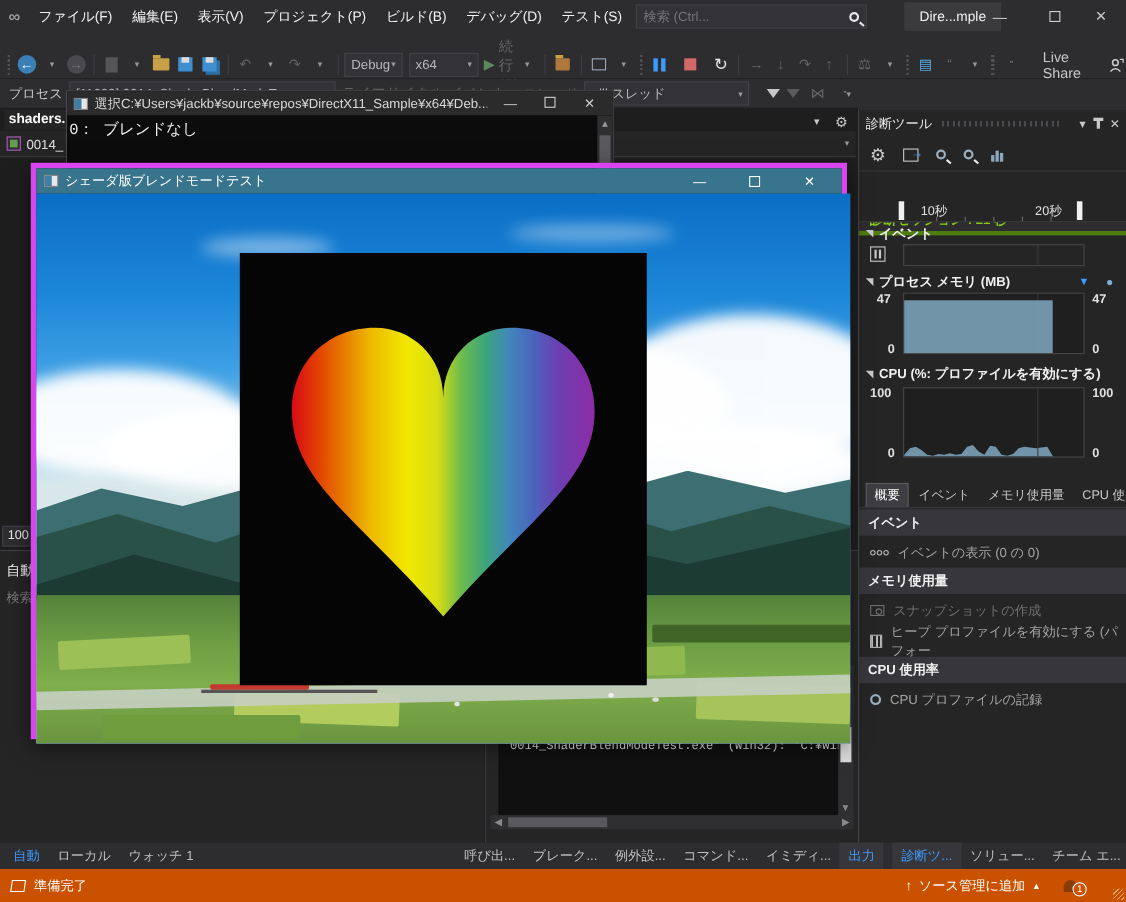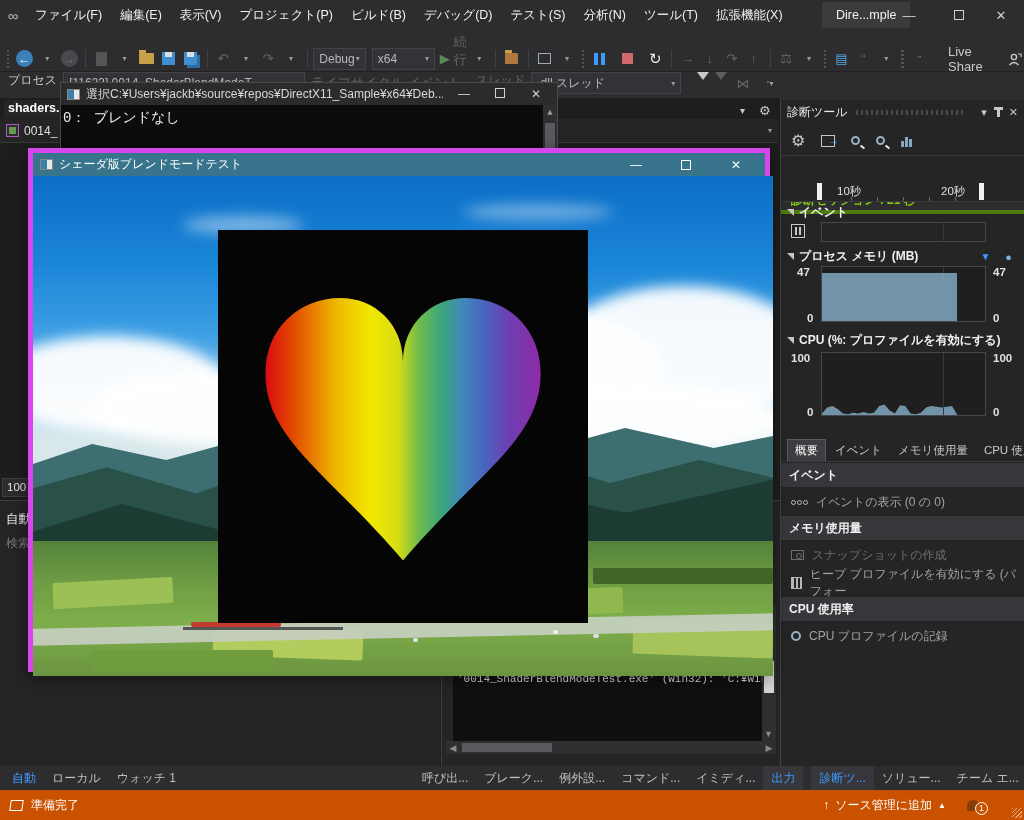--- a/index.html
+++ b/index.html
@@ -40,21 +40,21 @@
   .icon-save::after { content:""; position:absolute; left:3px; top:0; width:7px; height:5px; background:#ddd; }
   .icon-doc { width:11px; height:14px; background:#555; }
   .combo { height:22px; background:#333337; border:1px solid #434346; color:#b8b8b8; display:flex; align-items:center;
     justify-content:space-between; padding:0 5px; font-size:12px; }
   .pause-icon { display:flex; gap:3px; }
   .pause-icon i { width:4px; height:12px; background:#3d9bff; }
   .stop-icon { width:11px; height:11px; background:#d16969; }
   .person-svg { display:flex; align-items:center; }
 
   
-  #debugrow { left:0; top:72px; width:1024px; height:26px; background:#2d2d30; display:flex; align-items:flex-start; gap:6px; padding-left:8px; }
+  #debugrow { left:0; top:72px; width:1024px; height:26px; background:#2d2d30; display:flex; align-items:center; gap:6px; padding-left:8px; }
   #debugrow .label { color:#c8c8c8; }
   .funnel { width:0; height:0; border-left:6px solid transparent; border-right:6px solid transparent; border-top:8px solid #c8c8c8; }
   .funnel.off { border-top-color:#5c5c5c; }
 
   
   #editor-bg { left:0; top:98px; width:780px; height:668px; background:#1e1e1e; }
   #tab-shaders { left:4px; top:100px; height:18px; color:#fff; font-weight:bold; font-size:12.5px; padding:1px 4px; background:#252526; }
   #navbar { left:0; top:119px; width:778px; height:24px; background:#252526; border-bottom:1px solid #3a3a3c; display:flex; align-items:center; padding:0 6px; }
   #navbar .navicon { width:13px; height:13px; border:1px solid #b05bc4; background:#2d2d30; margin-right:5px; position:relative; }
   #navbar .navicon::after { content:""; position:absolute; inset:2px; background:#6a9955; }
@@ -179,20 +179,24 @@
     <span class="menu-item">ファイル(F)</span>
     <span class="menu-item">編集(E)</span>
     <span class="menu-item">表示(V)</span>
     <span class="menu-item">プロジェクト(P)</span>
     <span class="menu-item">ビルド(B)</span>
     <span class="menu-item">デバッグ(D)</span>
     <span class="menu-item">テスト(S)</span>
     <span class="menu-item">分析(N)</span>
     <span class="menu-item">ツール(T)</span>
     <span class="menu-item">拡張機能(X)</span>
+    <div id="search-box">
+      <input placeholder="検索 (Ctrl..." style="">
+      <span class="magnifier"></span>
+    </div>
     <div id="win-title-chip">Dire...mple</div>
     <div class="win-ctl" style="left:886px;">―</div>
     <div class="win-ctl" style="left:936px;">
         <span class="maxbox"></span>
       </div>
     <div class="win-ctl" style="left:978px;">✕</div>
   </div>
 
 
   <div class="abs" id="toolbar">

